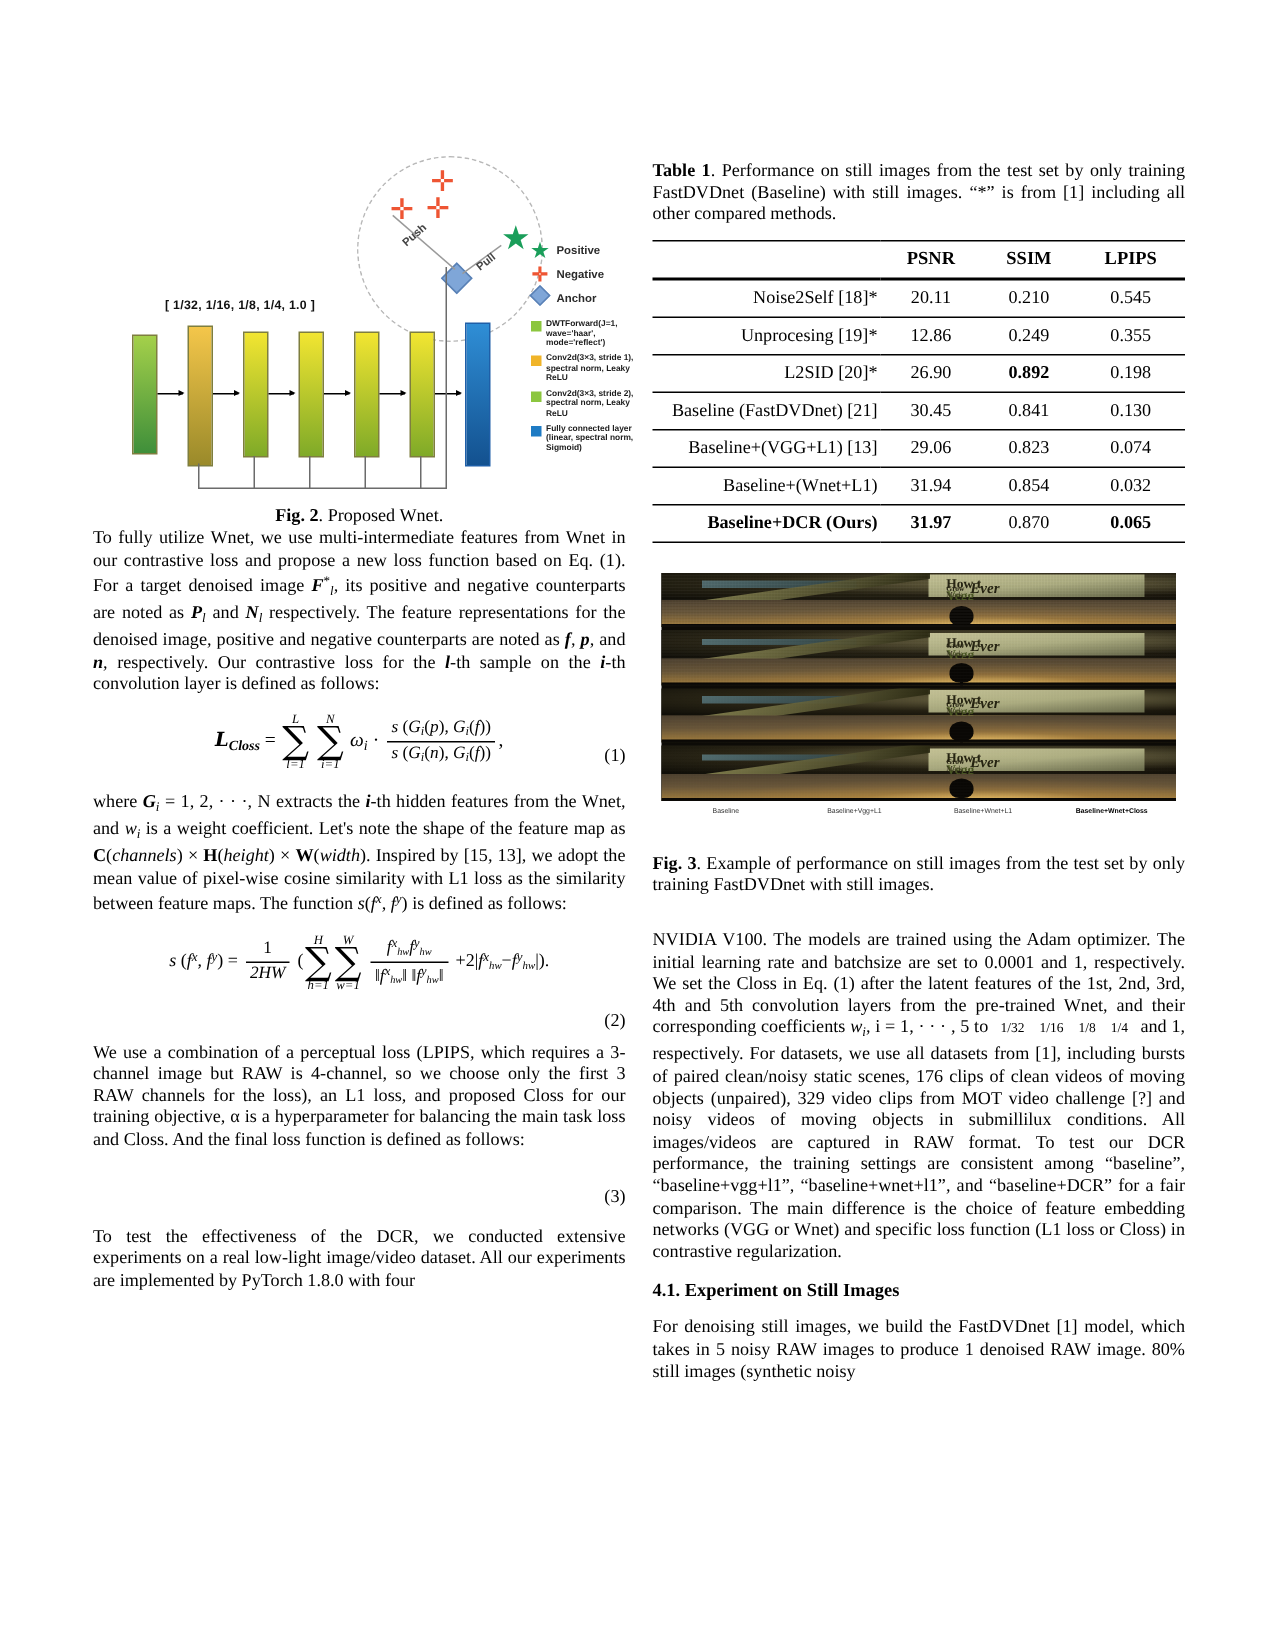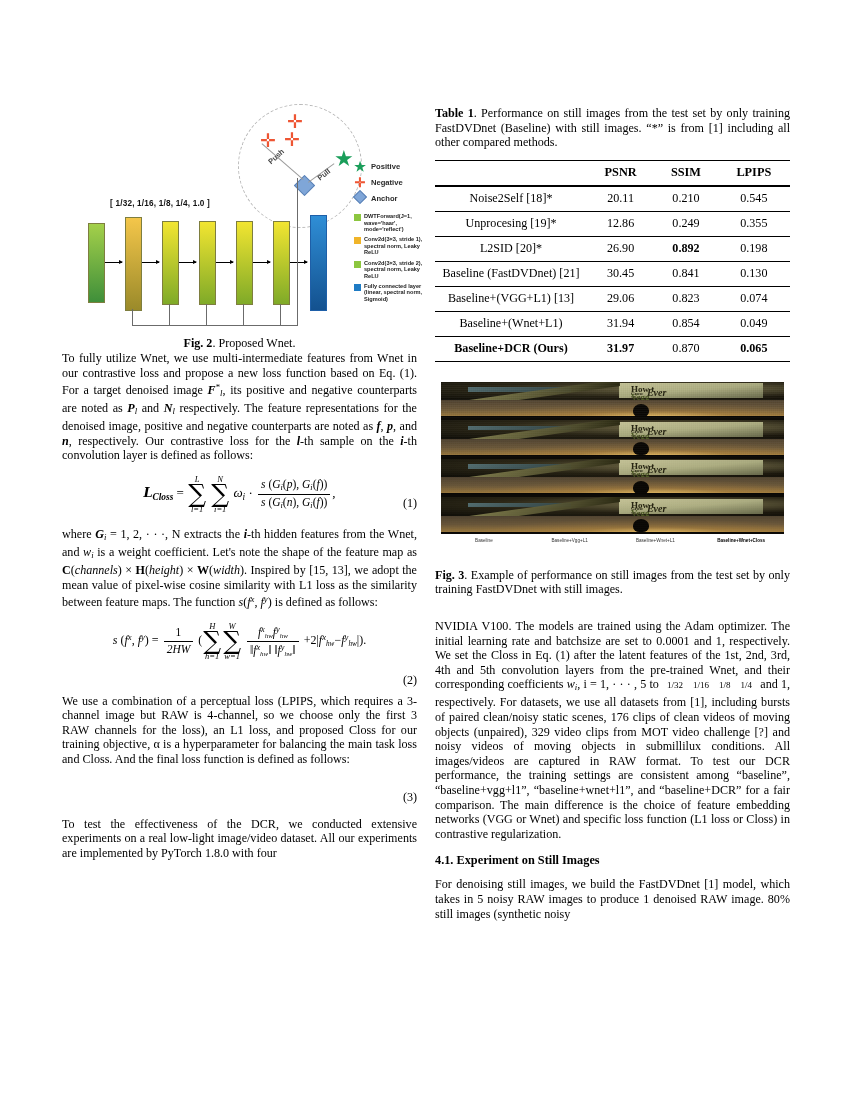--- a/index.html
+++ b/index.html
@@ -116,21 +116,21 @@
     width: 100%;
     margin-top: 10px;
     font-size: 12.1px;
   }
   table.perf th, table.perf td {
     padding: 4px 2px 5px 2px;
     text-align: center;
   }
   table.perf th.hdr-blank { width: 148px; }
   table.perf th { font-weight: bold; font-size: 12.3px; }
-  table.perf td.meth { text-align: center; }
+  table.perf td.meth { text-align: right; }
   .rule-top  { border-top: 1.6px solid #000; }
   .rule-thin { border-top: 0.9px solid #000; }
   .rule-dbl  { border-top: 2.6px double #000; }
   .rule-bot  { border-top: 1.6px solid #000; }
 
   
   .fig2 {
     position: relative;
     width: 355px;
     height: 228px;
@@ -519,21 +519,21 @@
         <tr>
           <td class="meth rule-thin">Baseline+(VGG+L1) [13]</td>
           <td class="rule-thin">29.06</td>
           <td class="rule-thin">0.823</td>
           <td class="rule-thin">0.074</td>
         </tr>
         <tr>
           <td class="meth rule-thin">Baseline+(Wnet+L1)</td>
           <td class="rule-thin">31.94</td>
           <td class="rule-thin">0.854</td>
-          <td class="rule-thin">0.049</td>
+          <td class="rule-thin">0.032</td>
         </tr>
         <tr>
           <td class="meth rule-thin bf">Baseline+DCR (Ours)</td>
           <td class="rule-thin bf">31.97</td>
           <td class="rule-thin">0.870</td>
           <td class="rule-thin bf">0.065</td>
         </tr>
         <tr>
           <td class="rule-bot" style="padding:0;height:0;"></td>
           <td class="rule-bot" style="padding:0;height:0;"></td>

